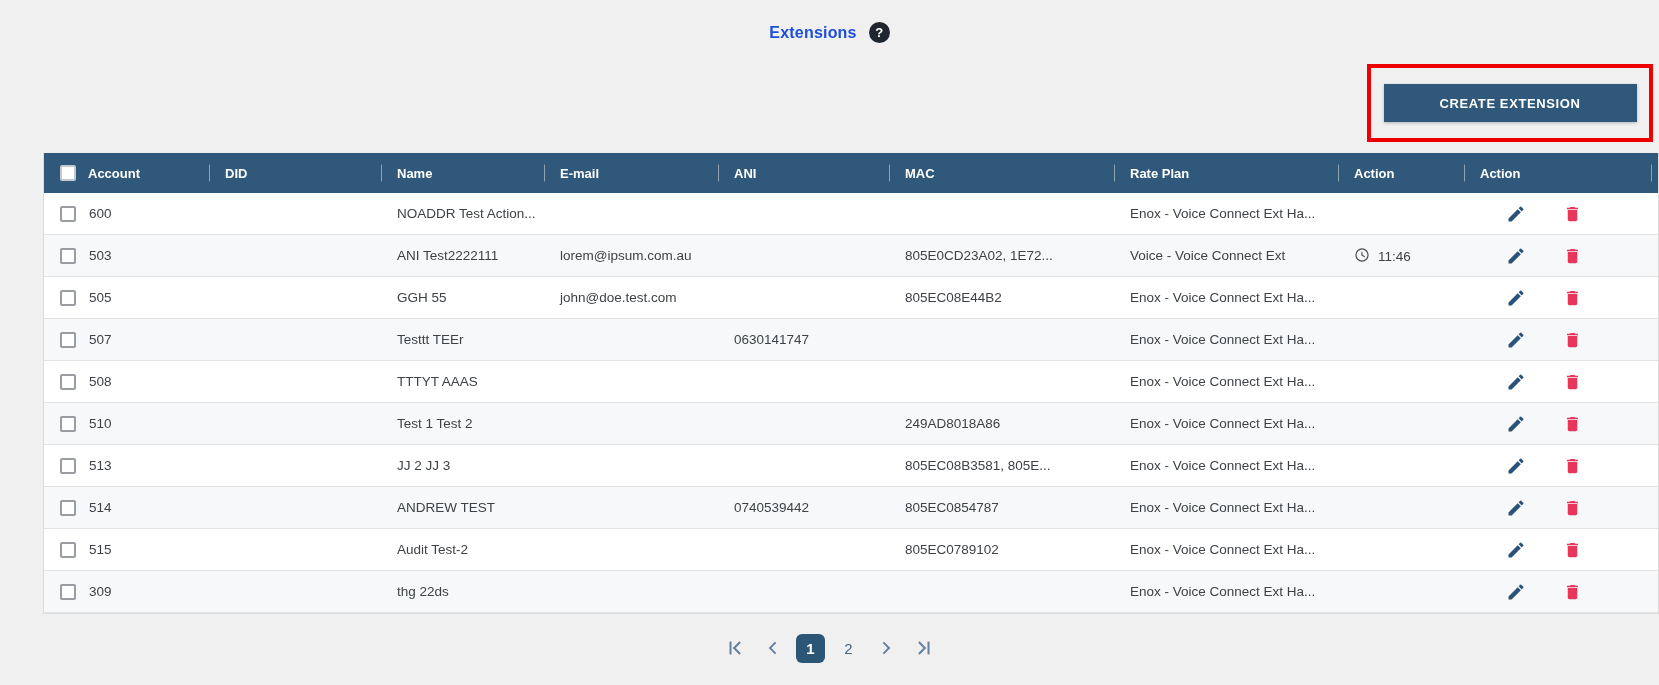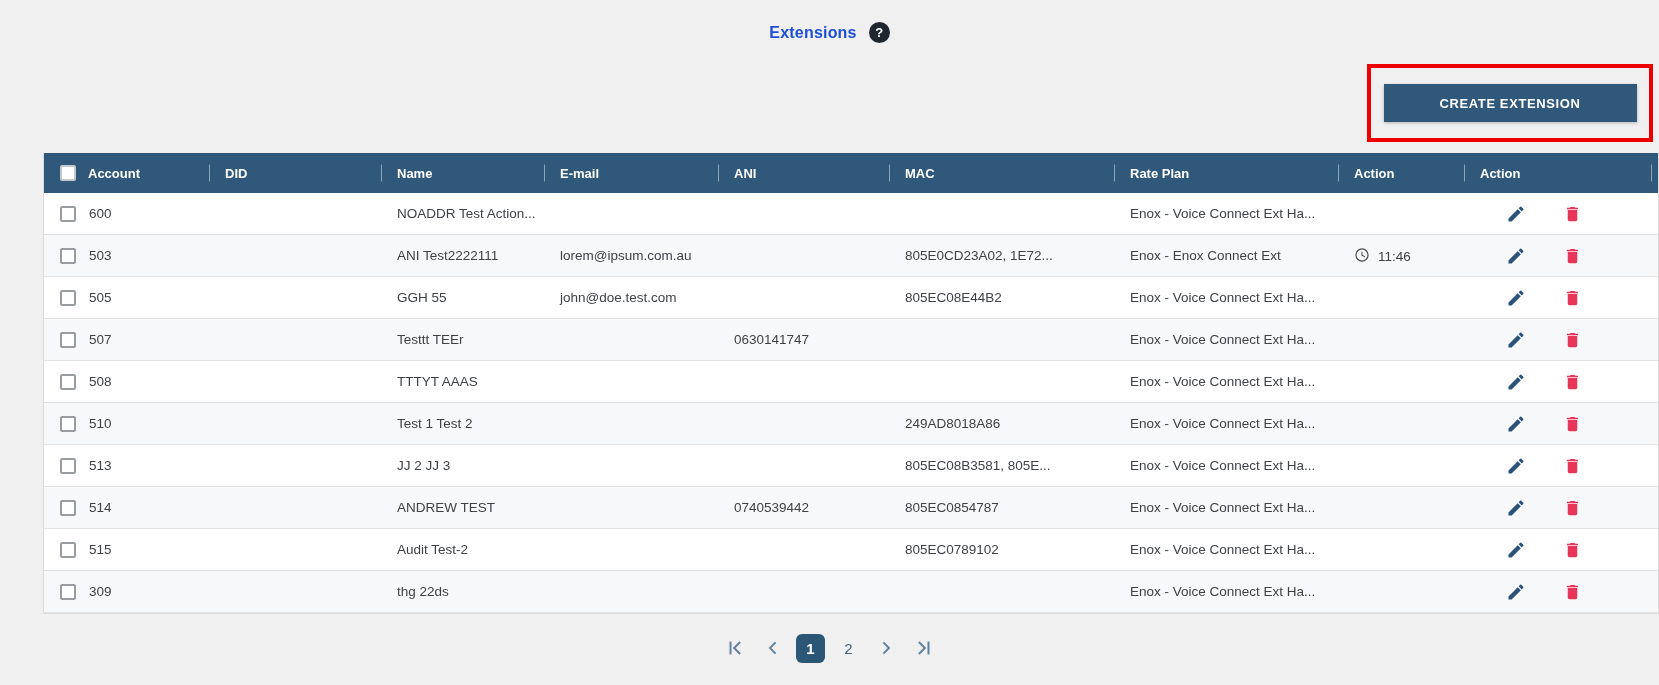--- a/index.html
+++ b/index.html
@@ -177,21 +177,21 @@
   </tr>
         <tr>
     <td>
       <span class="cb"></span><span class="cell-val">503</span>
     </td>
     <td></td>
     <td>ANI Test2222111</td>
     <td>lorem@ipsum.com.au</td>
     <td></td>
     <td>805E0CD23A02, 1E72...</td>
-    <td>Enox - Enox Connect Ext</td>
+    <td>Voice - Voice Connect Ext</td>
     <td class="c-status">
       <span class="clock">
         <svg width="16" height="16" viewBox="0 0 24 24">
                 <path fill="#4a4d52" d="M12 2a10 10 0 1 0 0 20 10 10 0 0 0 0-20zm0 18.2a8.2 8.2 0 1 1 0-16.4 8.2 8.2 0 0 1 0 16.4zm.7-13.2h-1.6v5.6l4.9 2.9.8-1.3-4.1-2.4z"></path>
               </svg>
       </span><span class="cell-val">11:46</span>
     </td>
     <td class="c-action">
       <span class="icon-btn edit">
         <svg width="20" height="20" viewBox="0 0 24 24">

